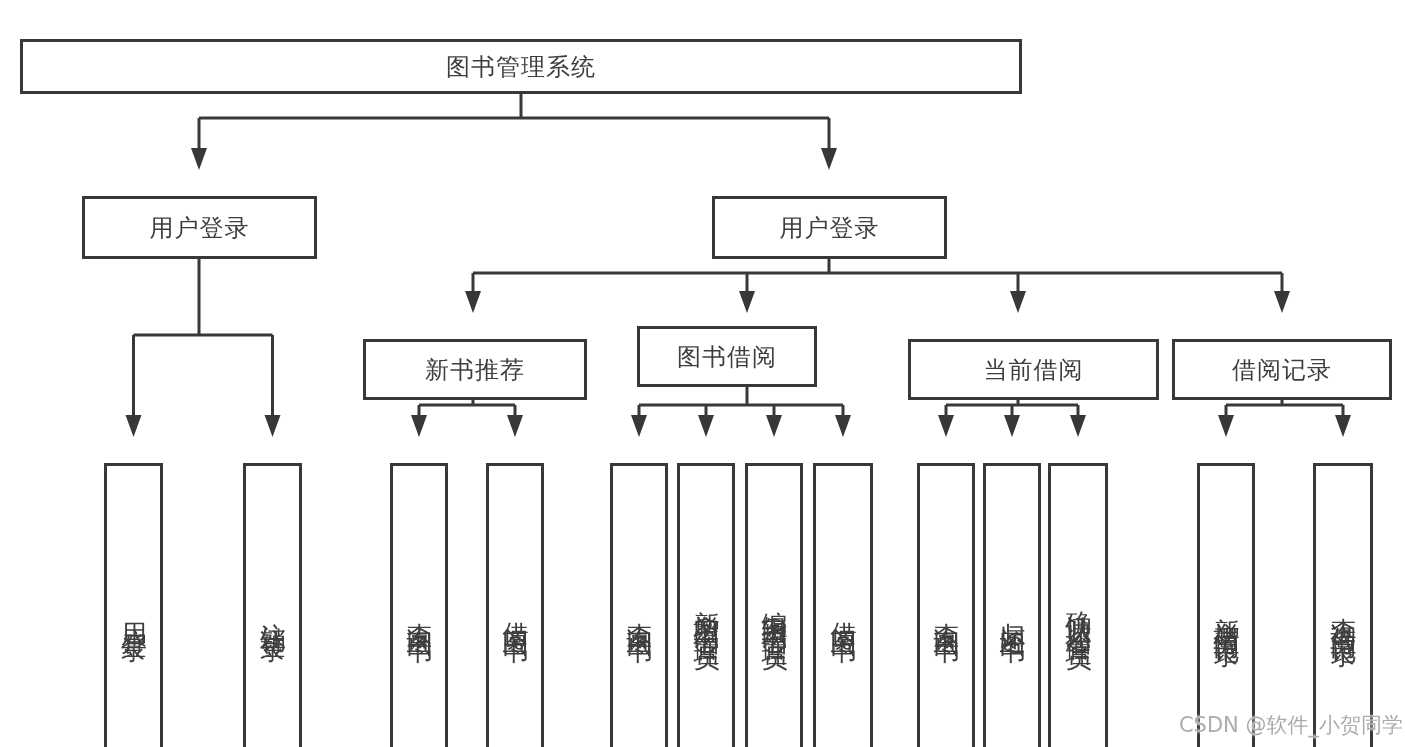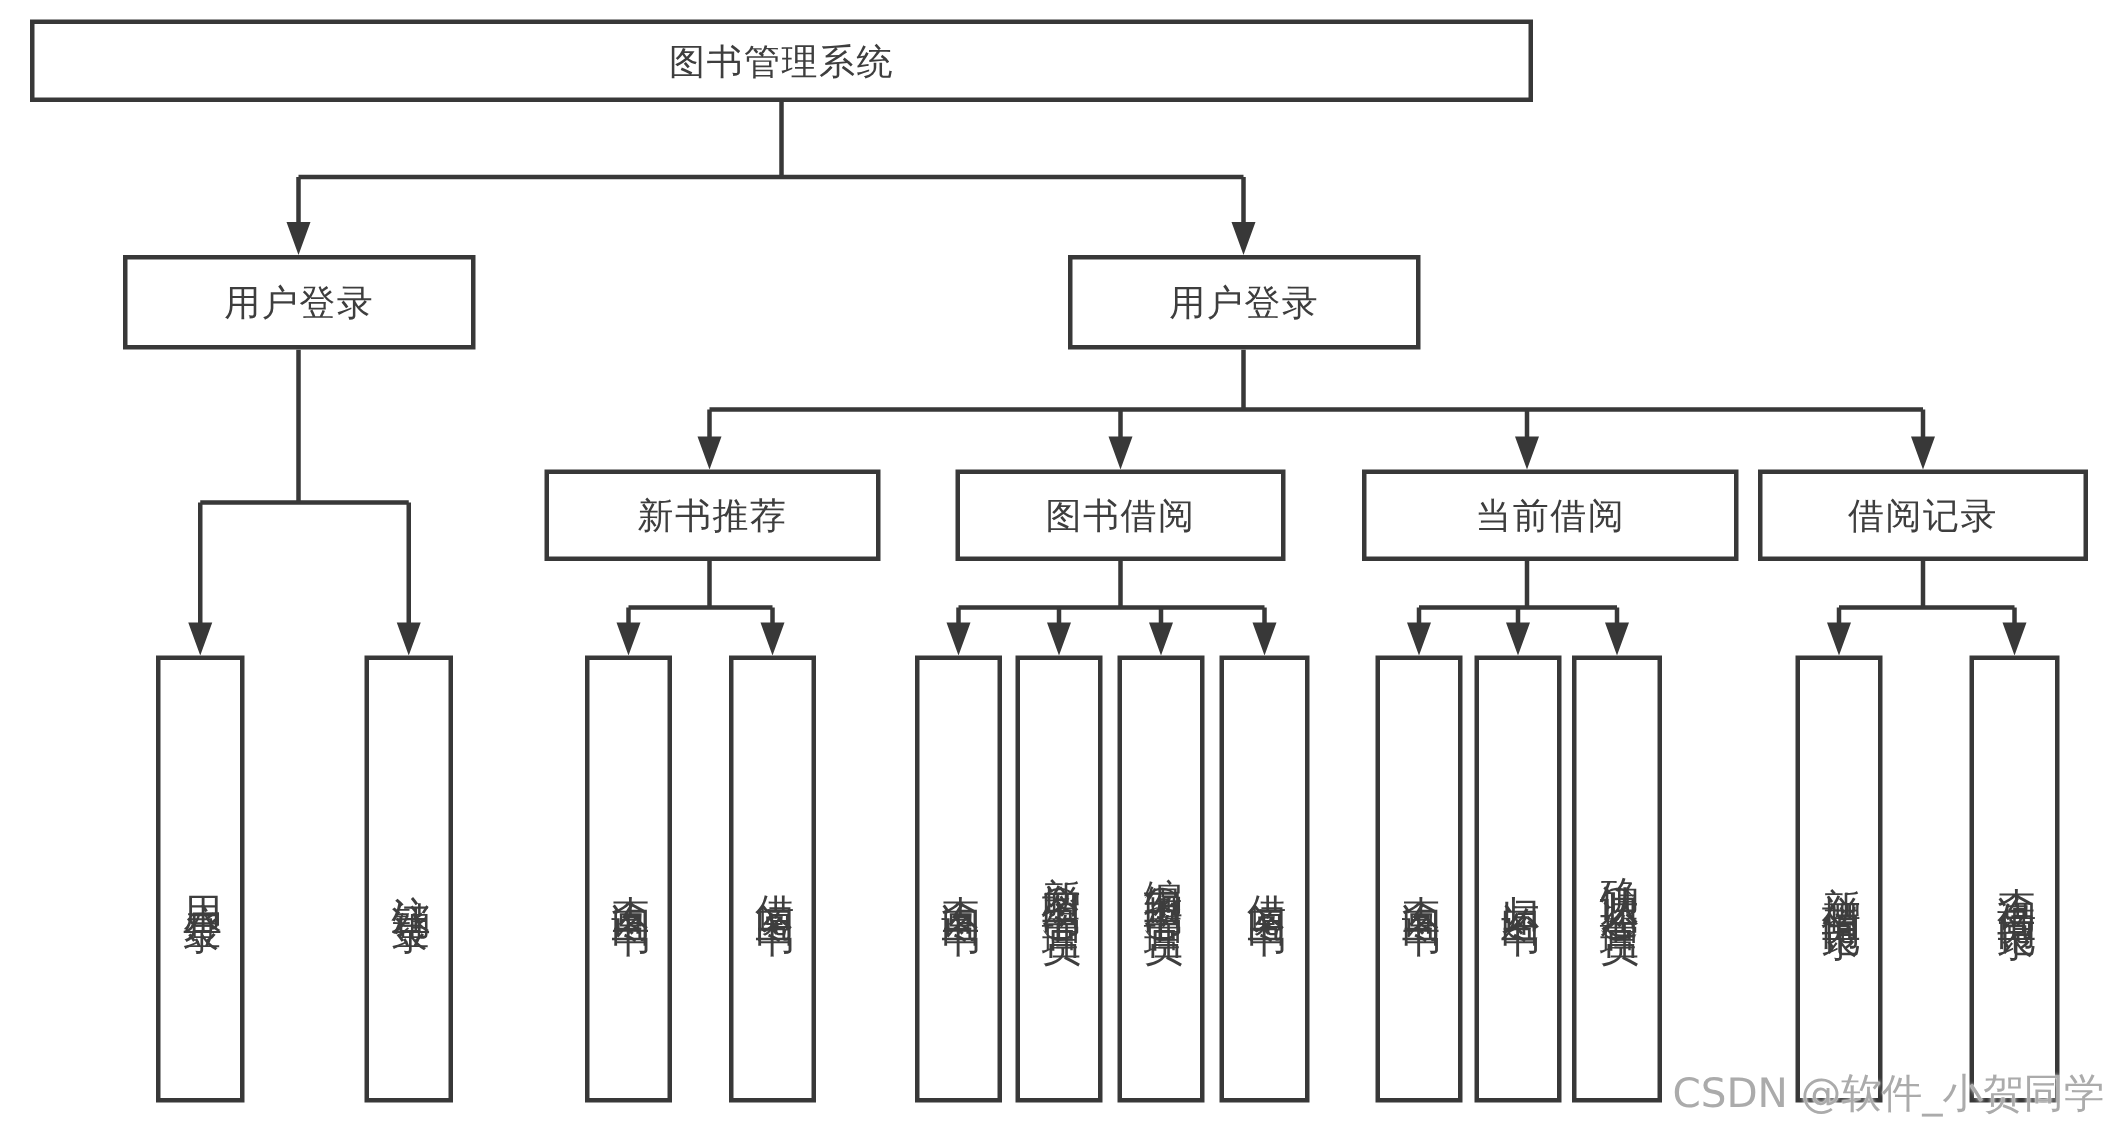--- a/index.html
+++ b/index.html
@@ -20,36 +20,37 @@
   .connectors .shaft{stroke:var(--line);stroke-width:3;fill:none;}
   .connectors .head{fill:var(--line);stroke:none;}
   .node{
     position:absolute;
     box-sizing:border-box;
     border:3px solid var(--line);
     background:var(--background);
     display:flex;align-items:center;justify-content:center;
     color:var(--text);
     z-index:2;
+    margin-top:26px;
   }
   .node.h{font-size:24px;letter-spacing:1px;white-space:nowrap;}
   .node.v{z-index:2;}
   .vtext{
     writing-mode:vertical-rl;
     text-orientation:mixed;
     font-size:26px;
     letter-spacing:5px;
     line-height:1.15;
     color:var(--text);
   }
   .watermark{
     position:absolute;
     right:2px;top:711px;
     z-index:3;
-    font-size:27px;
+    font-size:21px;
     color:var(--watermark);
     text-shadow:0 0 3px var(--background), 0 0 1px var(--background);
     white-space:nowrap;
   }
 </style>
 </head>
 <body>
 
 <div class="stage">
 
@@ -81,21 +82,21 @@
   <div class="node h" style="left:82px;top:170px;width:235px;height:63px">
     <span>用户登录</span>
   </div>
   <div class="node h" style="left:712px;top:170px;width:235px;height:63px">
     <span>用户登录</span>
   </div>
 
   <div class="node h" style="left:363px;top:313px;width:224px;height:61px">
     <span>新书推荐</span>
   </div>
-  <div class="node h" style="left:637px;top:313px;width:220px;height:61px">
+  <div class="node h" style="left:637px;top:300px;width:180px;height:61px">
     <span>图书借阅</span>
   </div>
   <div class="node h" style="left:908px;top:313px;width:251px;height:61px">
     <span>当前借阅</span>
   </div>
   <div class="node h" style="left:1172px;top:313px;width:220px;height:61px">
     <span>借阅记录</span>
   </div>
 
   <div class="node v" style="left:104px;top:437px;width:59px;height:298px">

